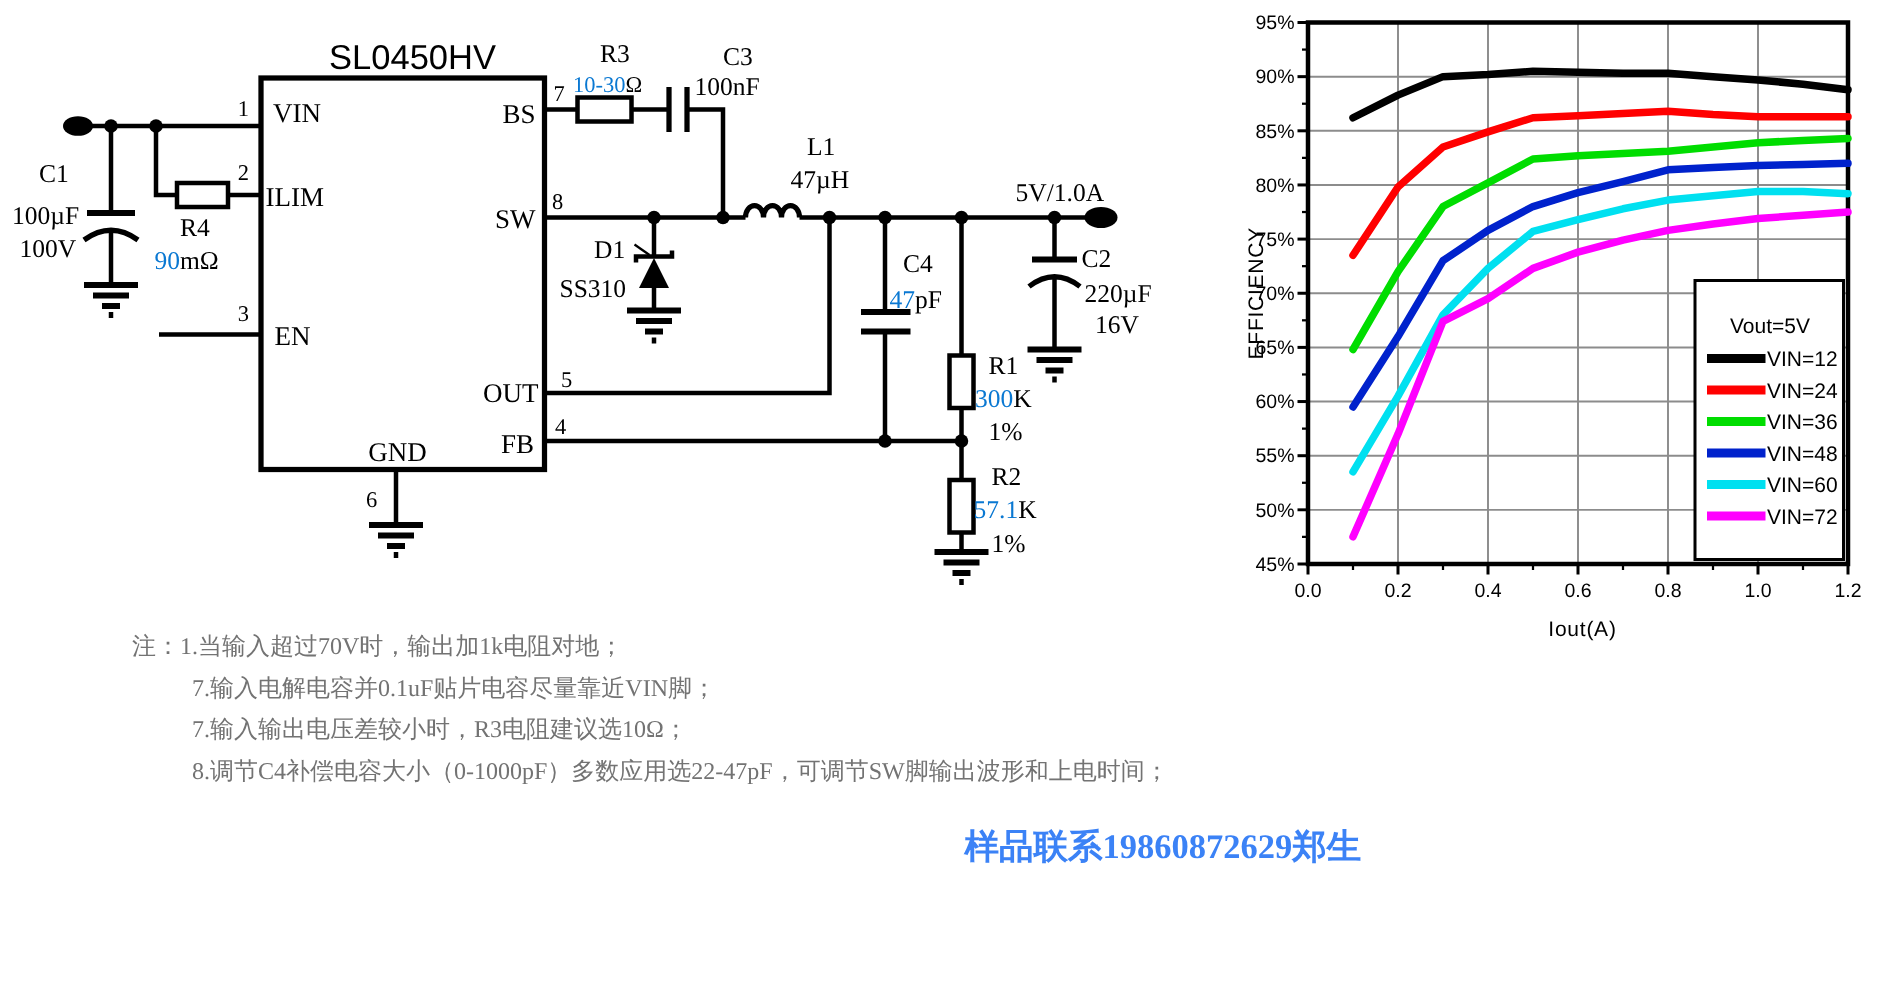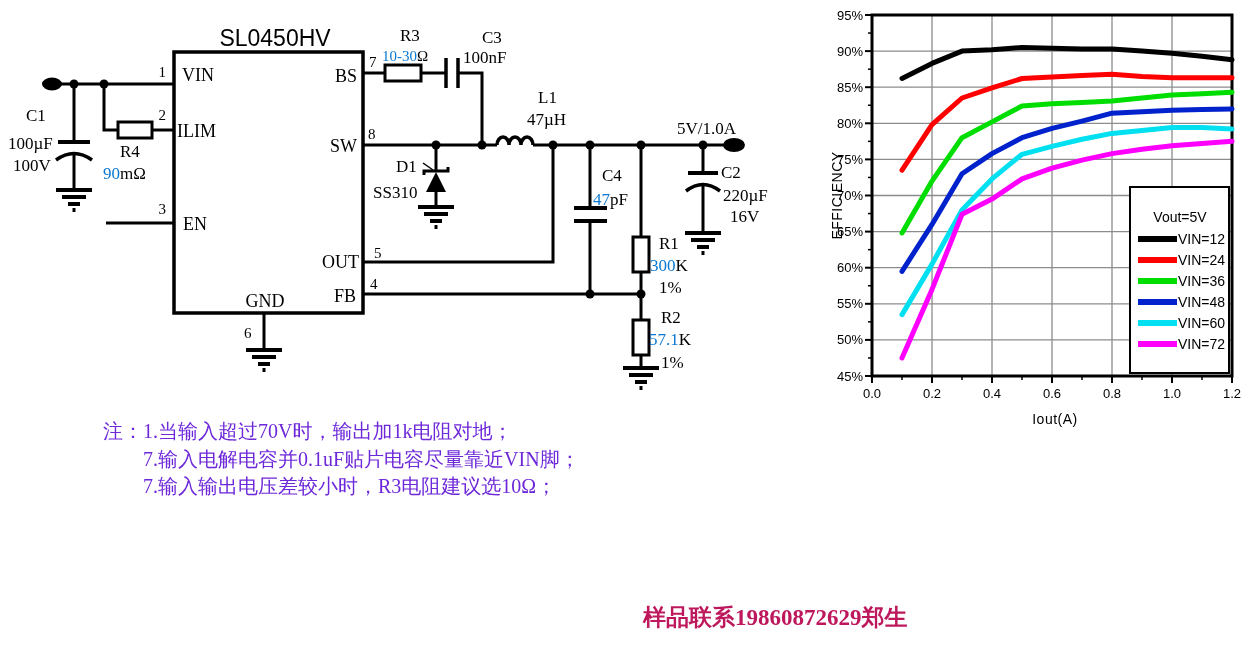--- a/index.html
+++ b/index.html
@@ -10,24 +10,24 @@
   .sans{font-family:"Liberation Sans",sans-serif;fill:#000;}
   .pin-num{font-size:15px;}
   .pin-label{font-size:18px;}
   .comp{font-size:17px;}
   .hl{fill:#0a78d2;}
   #chart-wrap{position:absolute;left:830px;top:0;width:422px;height:445px;}
   .tick{font:13px "Liberation Sans",sans-serif;fill:#000;}
   .axis-label{font:14px "Liberation Sans",sans-serif;fill:#000;letter-spacing:0.5px;}
   .legend-text{font:14px "Liberation Sans",sans-serif;fill:#000;}
   #notes{position:absolute;left:88px;top:418px;width:1000px;
-         font-size:20px;line-height:27.6px;color:#6d28d9;margin-left:15px;}
+         font-size:16px;line-height:27.6px;color:#737373;}
   .note-row{white-space:nowrap;}
   .note-row.indent{padding-left:40px;}
-  #contact{position:absolute;left:643px;top:602px;font-size:23px;font-weight:bold;color:#be185d;
+  #contact{position:absolute;left:643px;top:549px;font-size:23px;font-weight:bold;color:#3b82f6;
            white-space:nowrap;}
 </style>
 </head>
 <body>
 
 <div id="canvas">
 
   <svg id="schematic" width="820" height="445" viewBox="0 0 820 445" style="position:absolute;left:0;top:0;">
     <defs>
       <g id="gnd-sym" stroke="#000" stroke-width="4">
@@ -267,17 +267,18 @@
         <text x="348" y="328" class="legend-text">VIN=60</text>
         <line x1="308" y1="344" x2="347" y2="344" stroke="#ff00ff" stroke-width="6"></line>
         <text x="348" y="349" class="legend-text">VIN=72</text>
       </svg>
   </div>
 
   <div id="notes">
     <div class="note-row"><span>注：</span><span>1.当输入超过70V时，输出加1k电阻对地；</span></div>
     <div class="note-row indent"><span>7.输入电解电容并0.1uF贴片电容尽量靠近VIN脚；</span></div>
     <div class="note-row indent"><span>7.输入输出电压差较小时，R3电阻建议选10Ω；</span></div>
+    <div class="note-row indent"><span>8.调节C4补偿电容大小（0-1000pF）多数应用选22-47pF，可调节SW脚输出波形和上电时间；</span></div>
   </div>
 
   <div id="contact">样品联系19860872629郑生</div>
 
 </div>
 
 </body></html>

